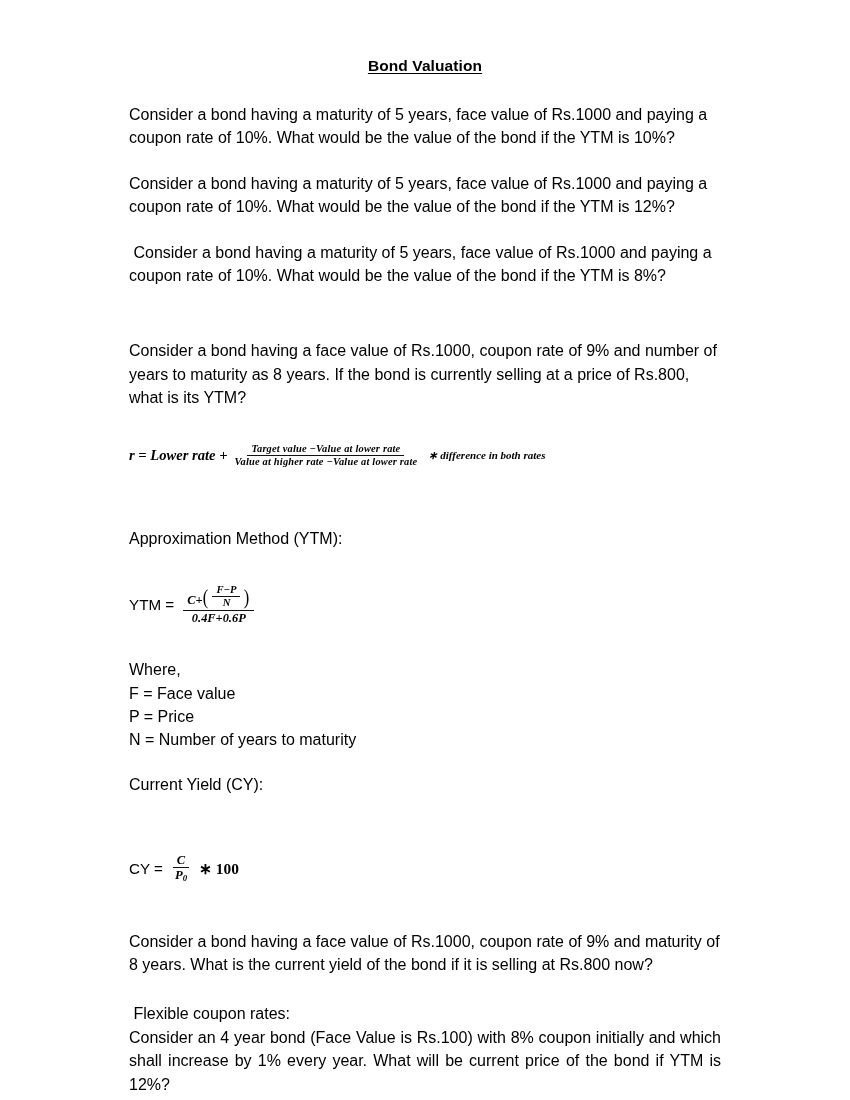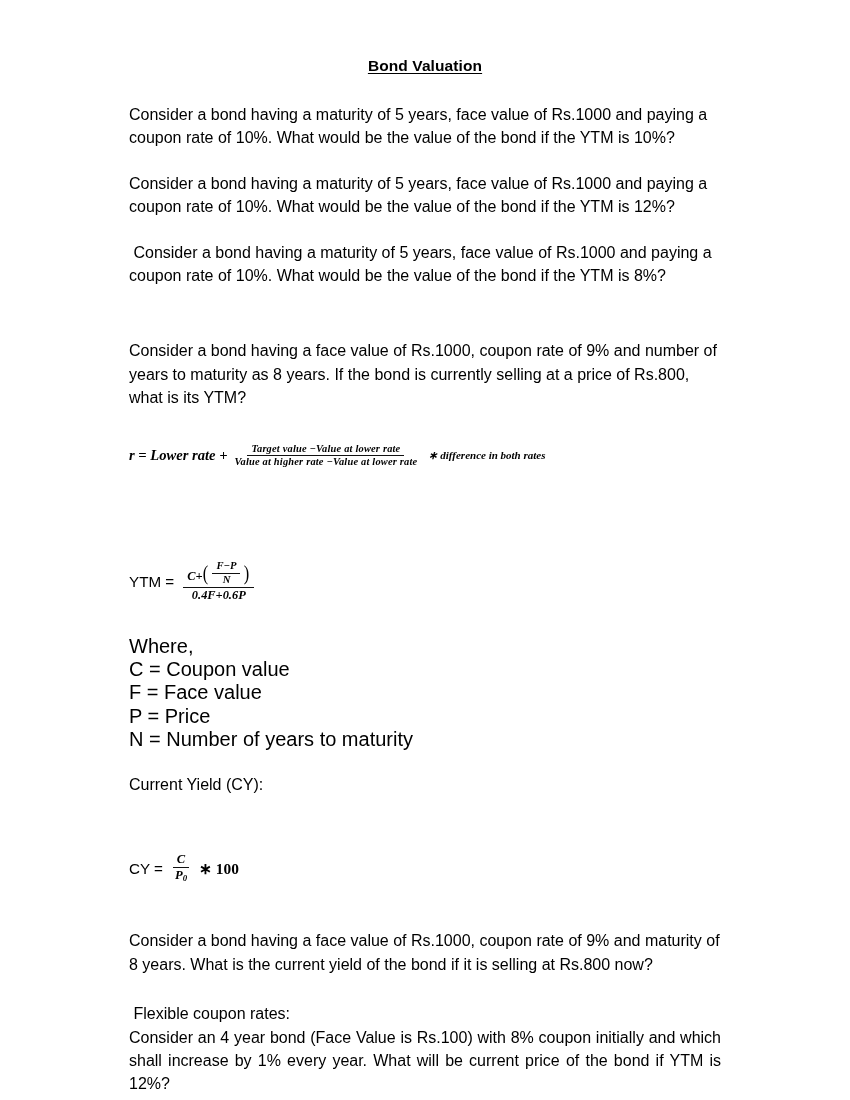--- a/index.html
+++ b/index.html
@@ -179,21 +179,21 @@
     padding-left: 5px;
     white-space: nowrap;
   }
   sub.sub0 {
     font-size: 70%;
     vertical-align: -0.28em;
     font-style: italic;
   }
 
   .defs {
-    font-size: 20px;
+    font-size: 16px;
     line-height: 23.2px;
   }
   .defs div { white-space: pre; }
 </style>
 </head>
 <body>
 
 <div class="page">
   <div class="content">
 
@@ -224,20 +224,21 @@
       <span class="frac">
         <span class="num">Target value −Value at lower rate</span>
         <span class="den">Value at higher rate −Value at lower rate</span>
       </span>
       <span class="tail">∗ difference in both rates</span>
     </div>
 
     <div class="gap-34"></div>
     <div class="gap-26"></div>
 
+    <p class="para">Approximation Method (YTM):</p>
 
     <div class="gap-34"></div>
 
     <div class="math-line ytm-row">
       <span class="ytm-label">YTM =</span>
       <span class="frac ytm-frac">
         <span class="num">
           <span>C+</span><span class="paren-wrap">
               <span class="big-paren">(</span>
               <span class="frac inner-frac">
@@ -248,21 +249,20 @@
             </span>
         </span>
         <span class="den">0.4F+0.6P</span>
       </span>
     </div>
 
     <div class="gap-34"></div>
 
     <div class="defs">
       <div>Where,</div>
-      <div>C = Coupon value</div>
       <div>F = Face value</div>
       <div>P = Price</div>
       <div>N = Number of years to maturity</div>
     </div>
 
     <div class="gap-22"></div>
 
     <p class="para">Current Yield (CY):</p>
 
     <div class="gap-26"></div>

